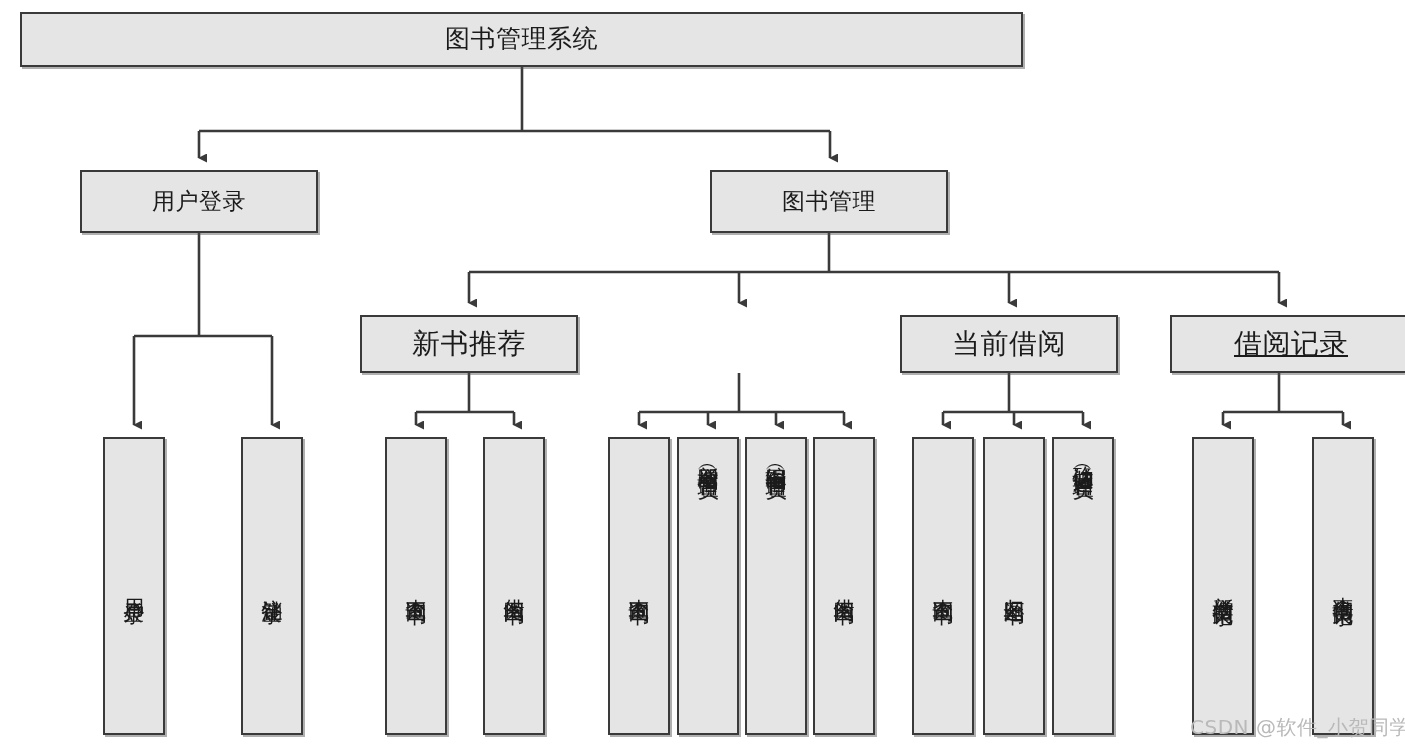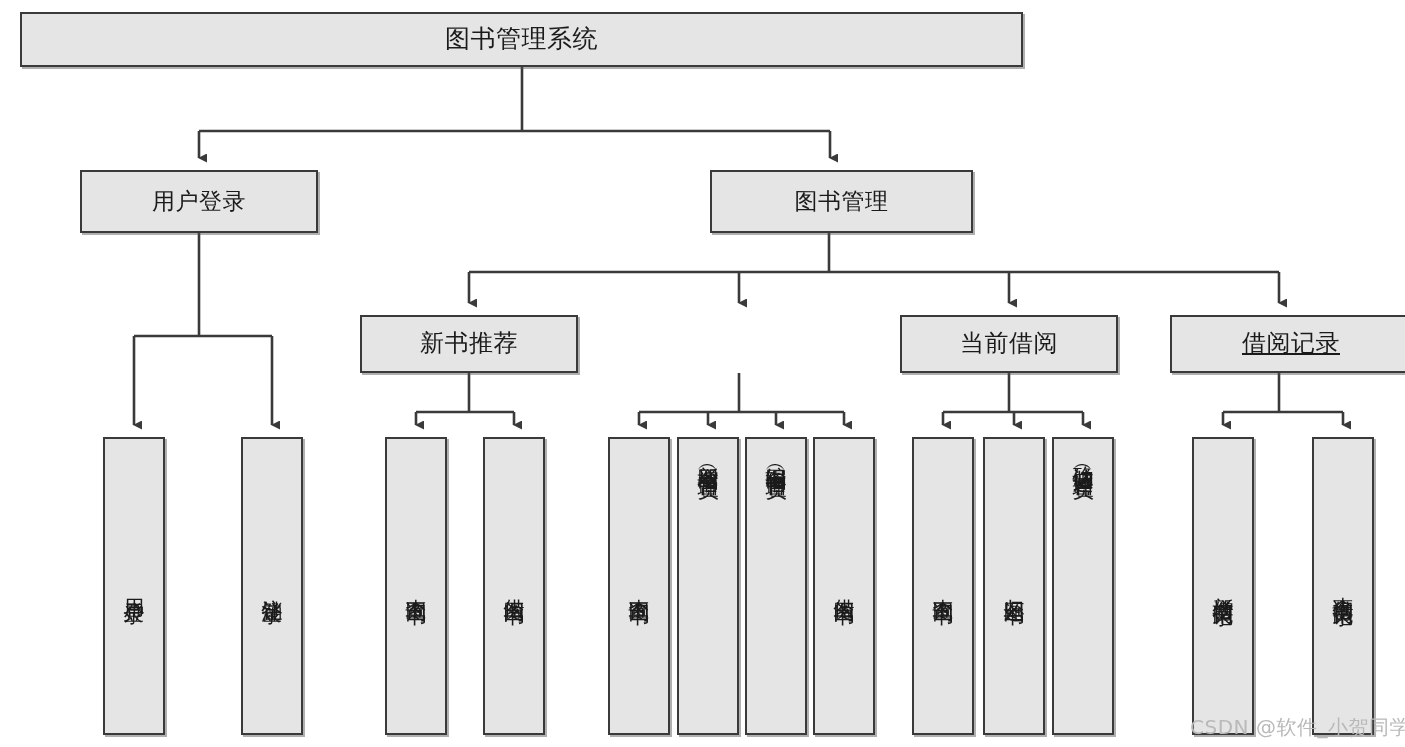--- a/index.html
+++ b/index.html
@@ -43,21 +43,21 @@
     text-align: center;
     line-height: 1.22;
     letter-spacing: 0.5px;
   }
   
   .node.root { }
   .node.root .label { font-size: 25px; }
   
   .node.lvl2 .label { font-size: 23px; }
   
-  .node.lvl3 .label { font-size: 24px; }
+  .node.lvl3 .label { font-size: 28px; }
   
   .node.leaf {
     align-items: flex-start;
     justify-content: center;
     padding-top: 10px;
   }
   .node.leaf .label {
     writing-mode: vertical-rl;
     text-orientation: upright;
     font-size: 21px;
@@ -148,21 +148,21 @@
     </g>
   </svg>
 
   <div class="node root" style="left:20px; top:12px; width:1003px; height:55px;">
     <span class="label">图书管理系统</span>
   </div>
 
   <div class="node lvl2" style="left:80px; top:170px; width:238px; height:63px;">
     <span class="label">用户登录</span>
   </div>
-  <div class="node lvl2" style="left:710px; top:170px; width:263px; height:63px;">
+  <div class="node lvl2" style="left:710px; top:170px; width:238px; height:63px;">
     <span class="label">图书管理</span>
   </div>
 
   <div class="node lvl3" style="left:360px; top:315px; width:218px; height:58px;">
     <span class="label">新书推荐</span>
   </div>
   <div class="node lvl3" style="left:900px; top:315px; width:218px; height:58px;">
     <span class="label">当前借阅</span>
   </div>
   <div class="node lvl3" style="left:1170px; top:315px; width:242px; height:58px;text-decoration:underline;">

